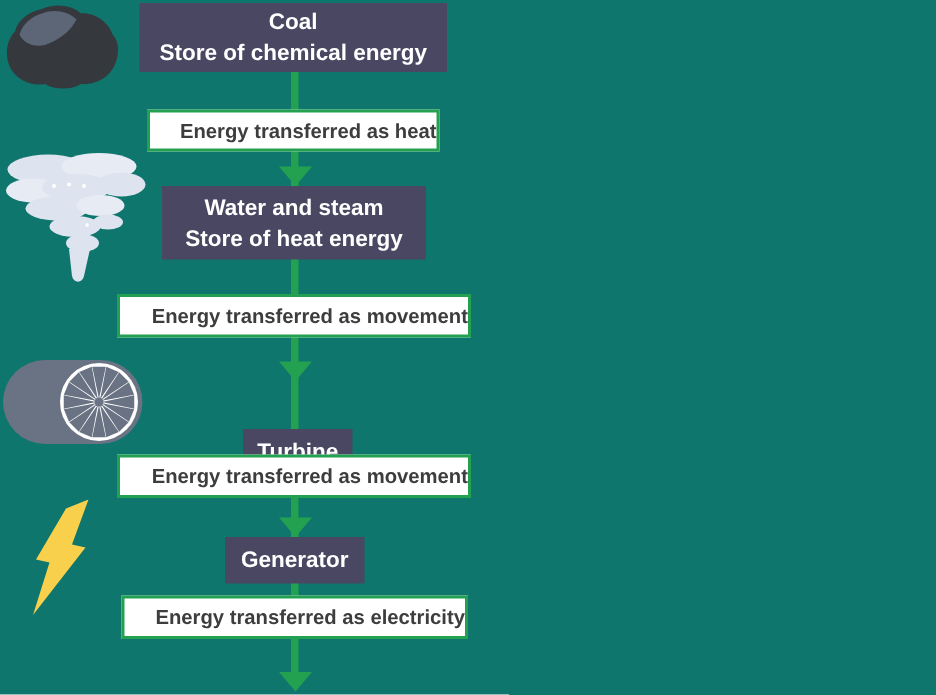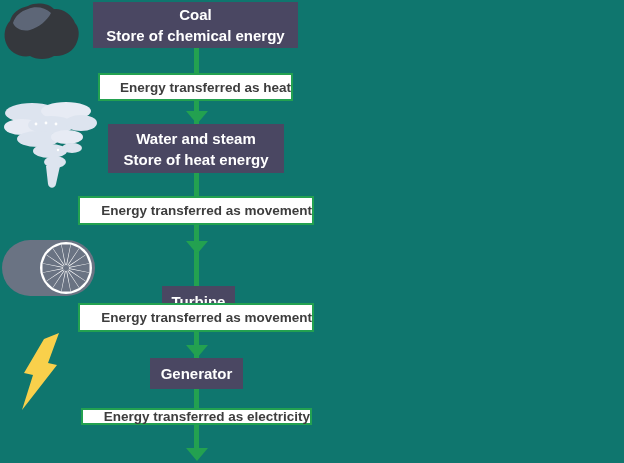--- a/index.html
+++ b/index.html
@@ -116,17 +116,17 @@
   </div>
 
   <div class="transfer-label" style="left:78px; top:303px; width:236px; height:29px;">
     <span>Energy transferred as movement</span>
   </div>
 
   <div class="stage-box" style="left:150px; top:358px; width:93px; height:31px;justify-content:center;">
     <span>Generator</span>
   </div>
 
-  <div class="transfer-label" style="left:81px; top:408px; width:231px; height:17px;">
+  <div class="transfer-label" style="left:81px; top:397px; width:231px; height:29px;">
     <span>Energy transferred as electricity</span>
   </div>
 
 </div>
 
 </body></html>

